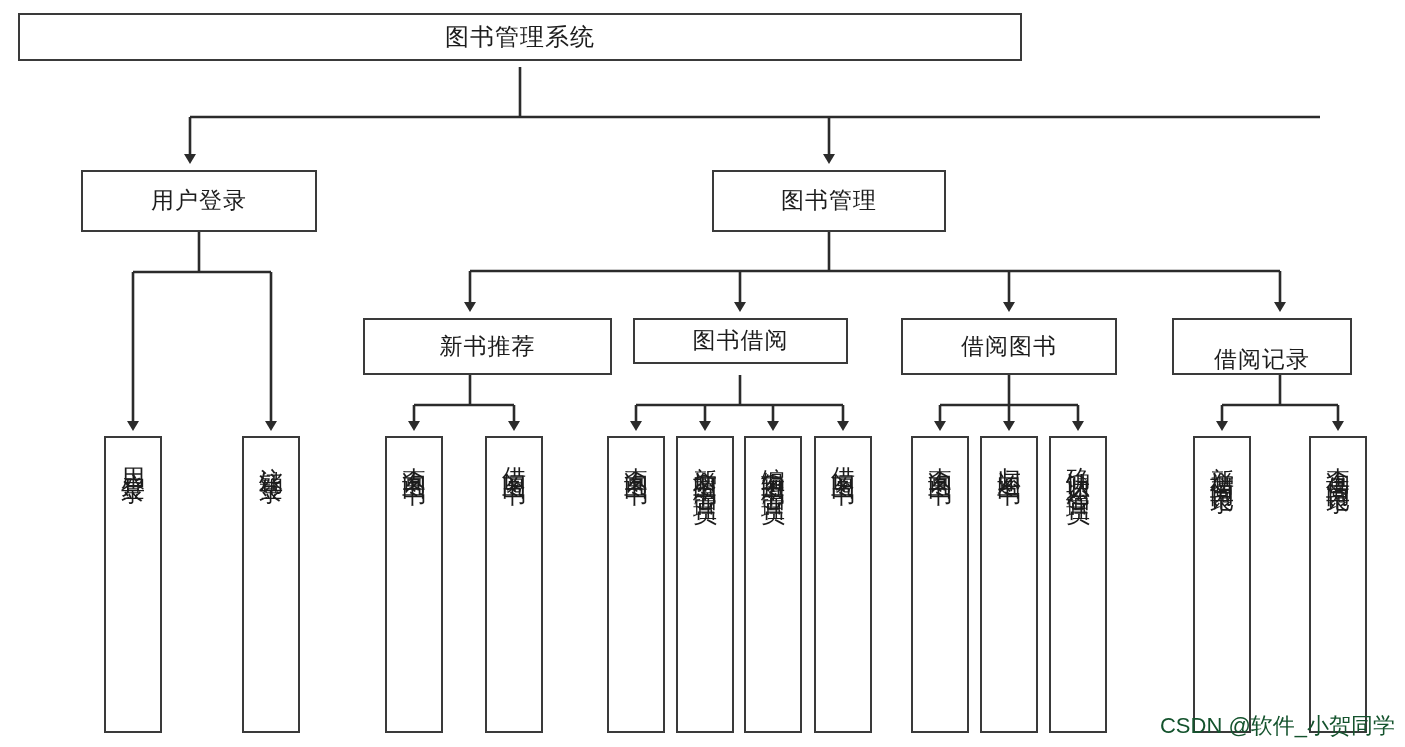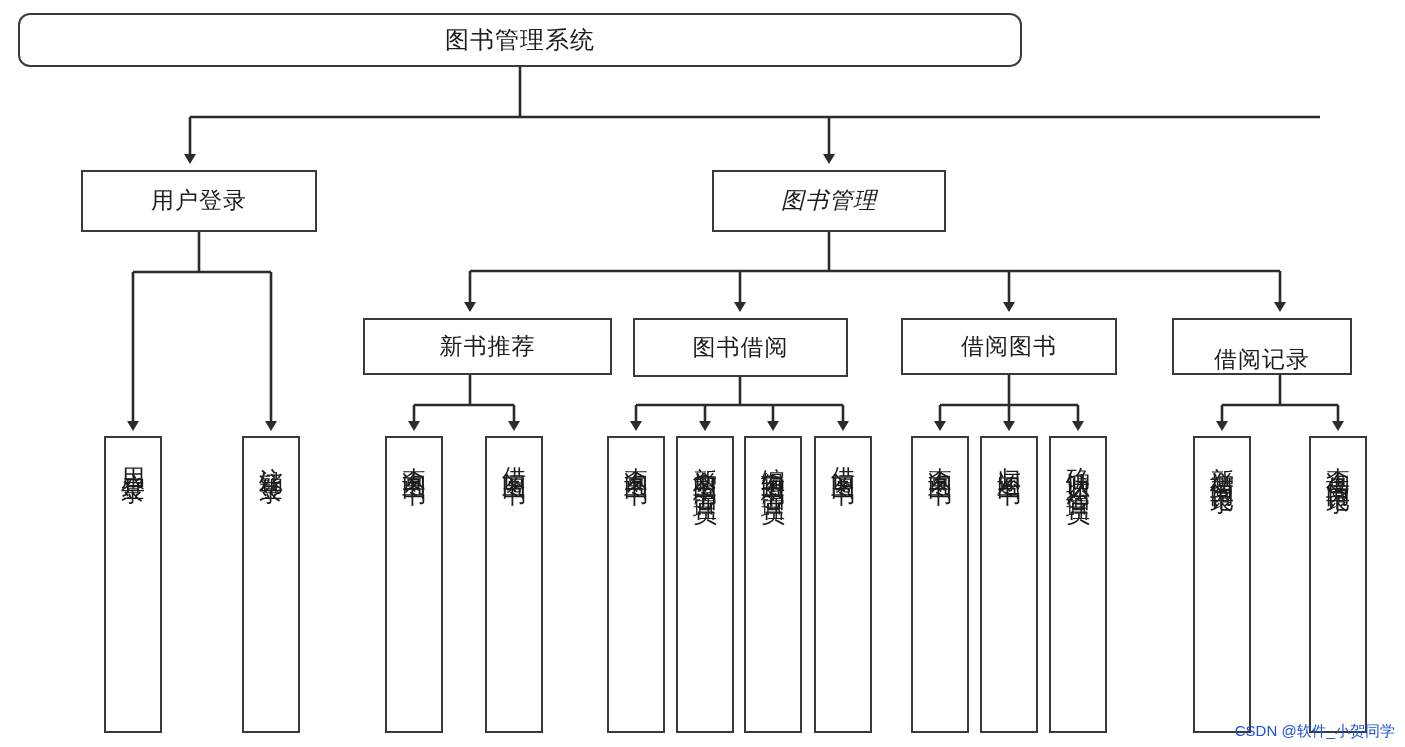--- a/index.html
+++ b/index.html
@@ -52,22 +52,22 @@
     writing-mode:vertical-rl;
     text-orientation:upright;
     font-size:24px;
     letter-spacing:5px;
     line-height:1;
   }
   .watermark{
     position:absolute;
     right:10px;
     bottom:6px;
-    font-size:15px;
-    color:#1d4ed8;
+    font-size:22px;
+    color:#14532d;
     white-space:nowrap;
     user-select:none;
   }
 </style>
 </head>
 <body>
 
 <div id="diagram">
 
   <svg id="wires" viewBox="0 0 1405 747" preserveAspectRatio="none" aria-hidden="true">
@@ -113,35 +113,35 @@
       <path d="M1009,405 L1009,422" marker-end="url(#arrow)"></path>
       <path d="M1078,405 L1078,422" marker-end="url(#arrow)"></path>
 
       <path d="M1280,375 L1280,405"></path>
       <path d="M1222,405 L1338,405"></path>
       <path d="M1222,405 L1222,422" marker-end="url(#arrow)"></path>
       <path d="M1338,405 L1338,422" marker-end="url(#arrow)"></path>
     </g>
   </svg>
 
-  <div class="node horiz root" style="left:18px;top:13px;width:1004px;height:54px;border-radius:12px;">
+  <div class="node horiz root" style="left:18px;top:13px;width:1004px;height:48px;">
     <span class="label">图书管理系统</span>
   </div>
 
   <div class="node horiz" style="left:81px;top:170px;width:236px;height:62px;">
     <span class="label">用户登录</span>
   </div>
-  <div class="node horiz" style="left:712px;top:170px;width:234px;height:62px;font-style:italic;">
+  <div class="node horiz" style="left:712px;top:170px;width:234px;height:62px;">
     <span class="label">图书管理</span>
   </div>
 
   <div class="node horiz" style="left:363px;top:318px;width:249px;height:57px;">
     <span class="label">新书推荐</span>
   </div>
-  <div class="node horiz" style="left:633px;top:318px;width:215px;height:59px;">
+  <div class="node horiz" style="left:633px;top:318px;width:215px;height:46px;">
     <span class="label">图书借阅</span>
   </div>
   <div class="node horiz" style="left:901px;top:318px;width:216px;height:57px;">
     <span class="label">借阅图书</span>
   </div>
   <div class="node horiz" style="left:1172px;top:318px;width:180px;height:57px;align-items:flex-end;">
     <span class="label">借阅记录</span>
   </div>
 
   <div class="node vert" style="left:104px;top:436px;width:58px;height:297px;">

